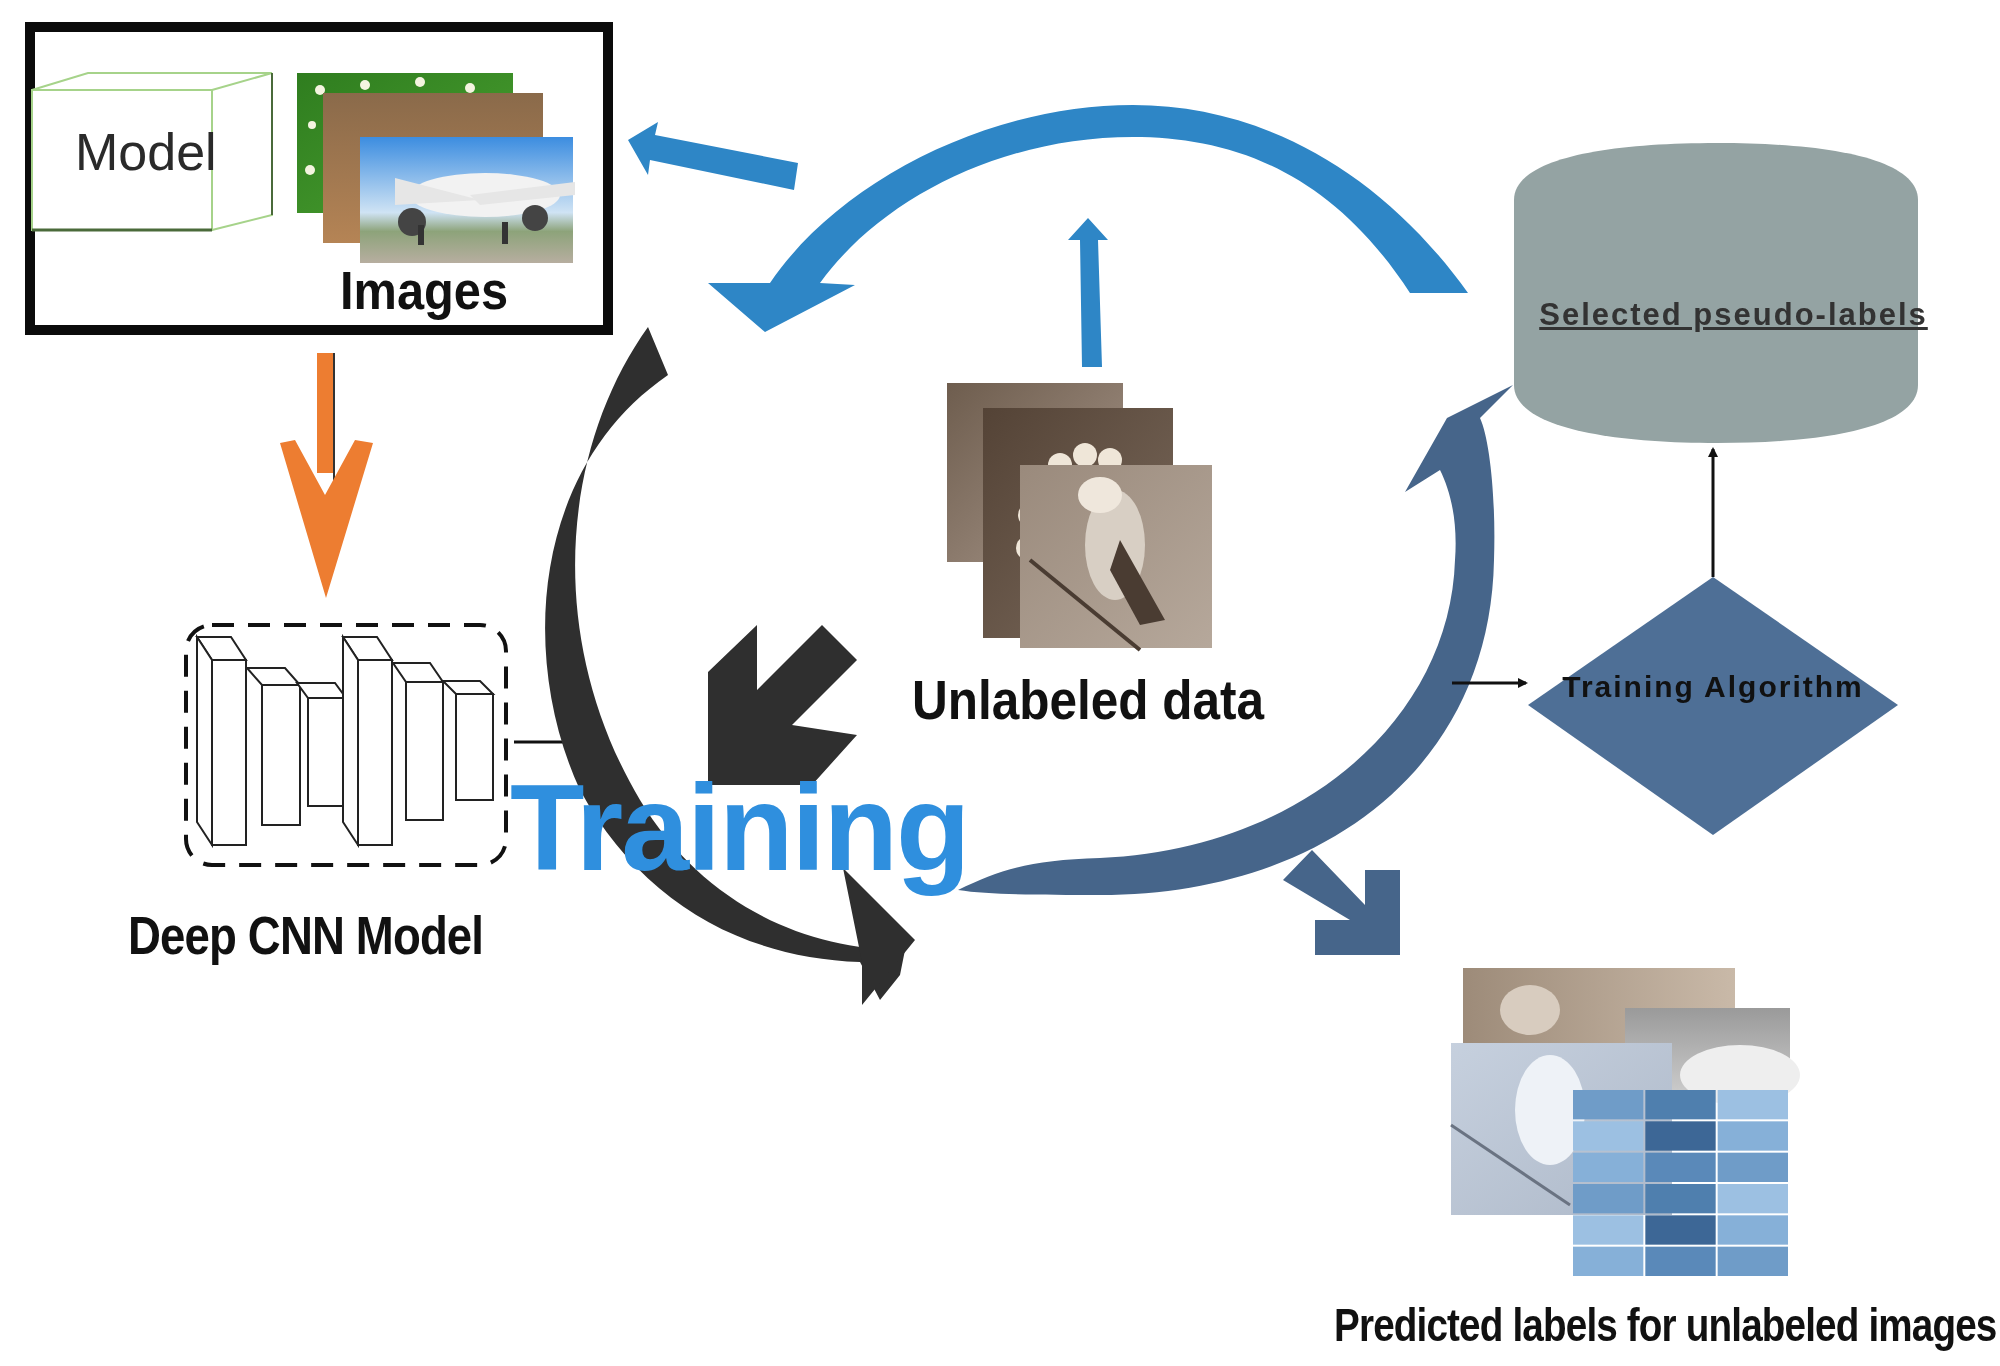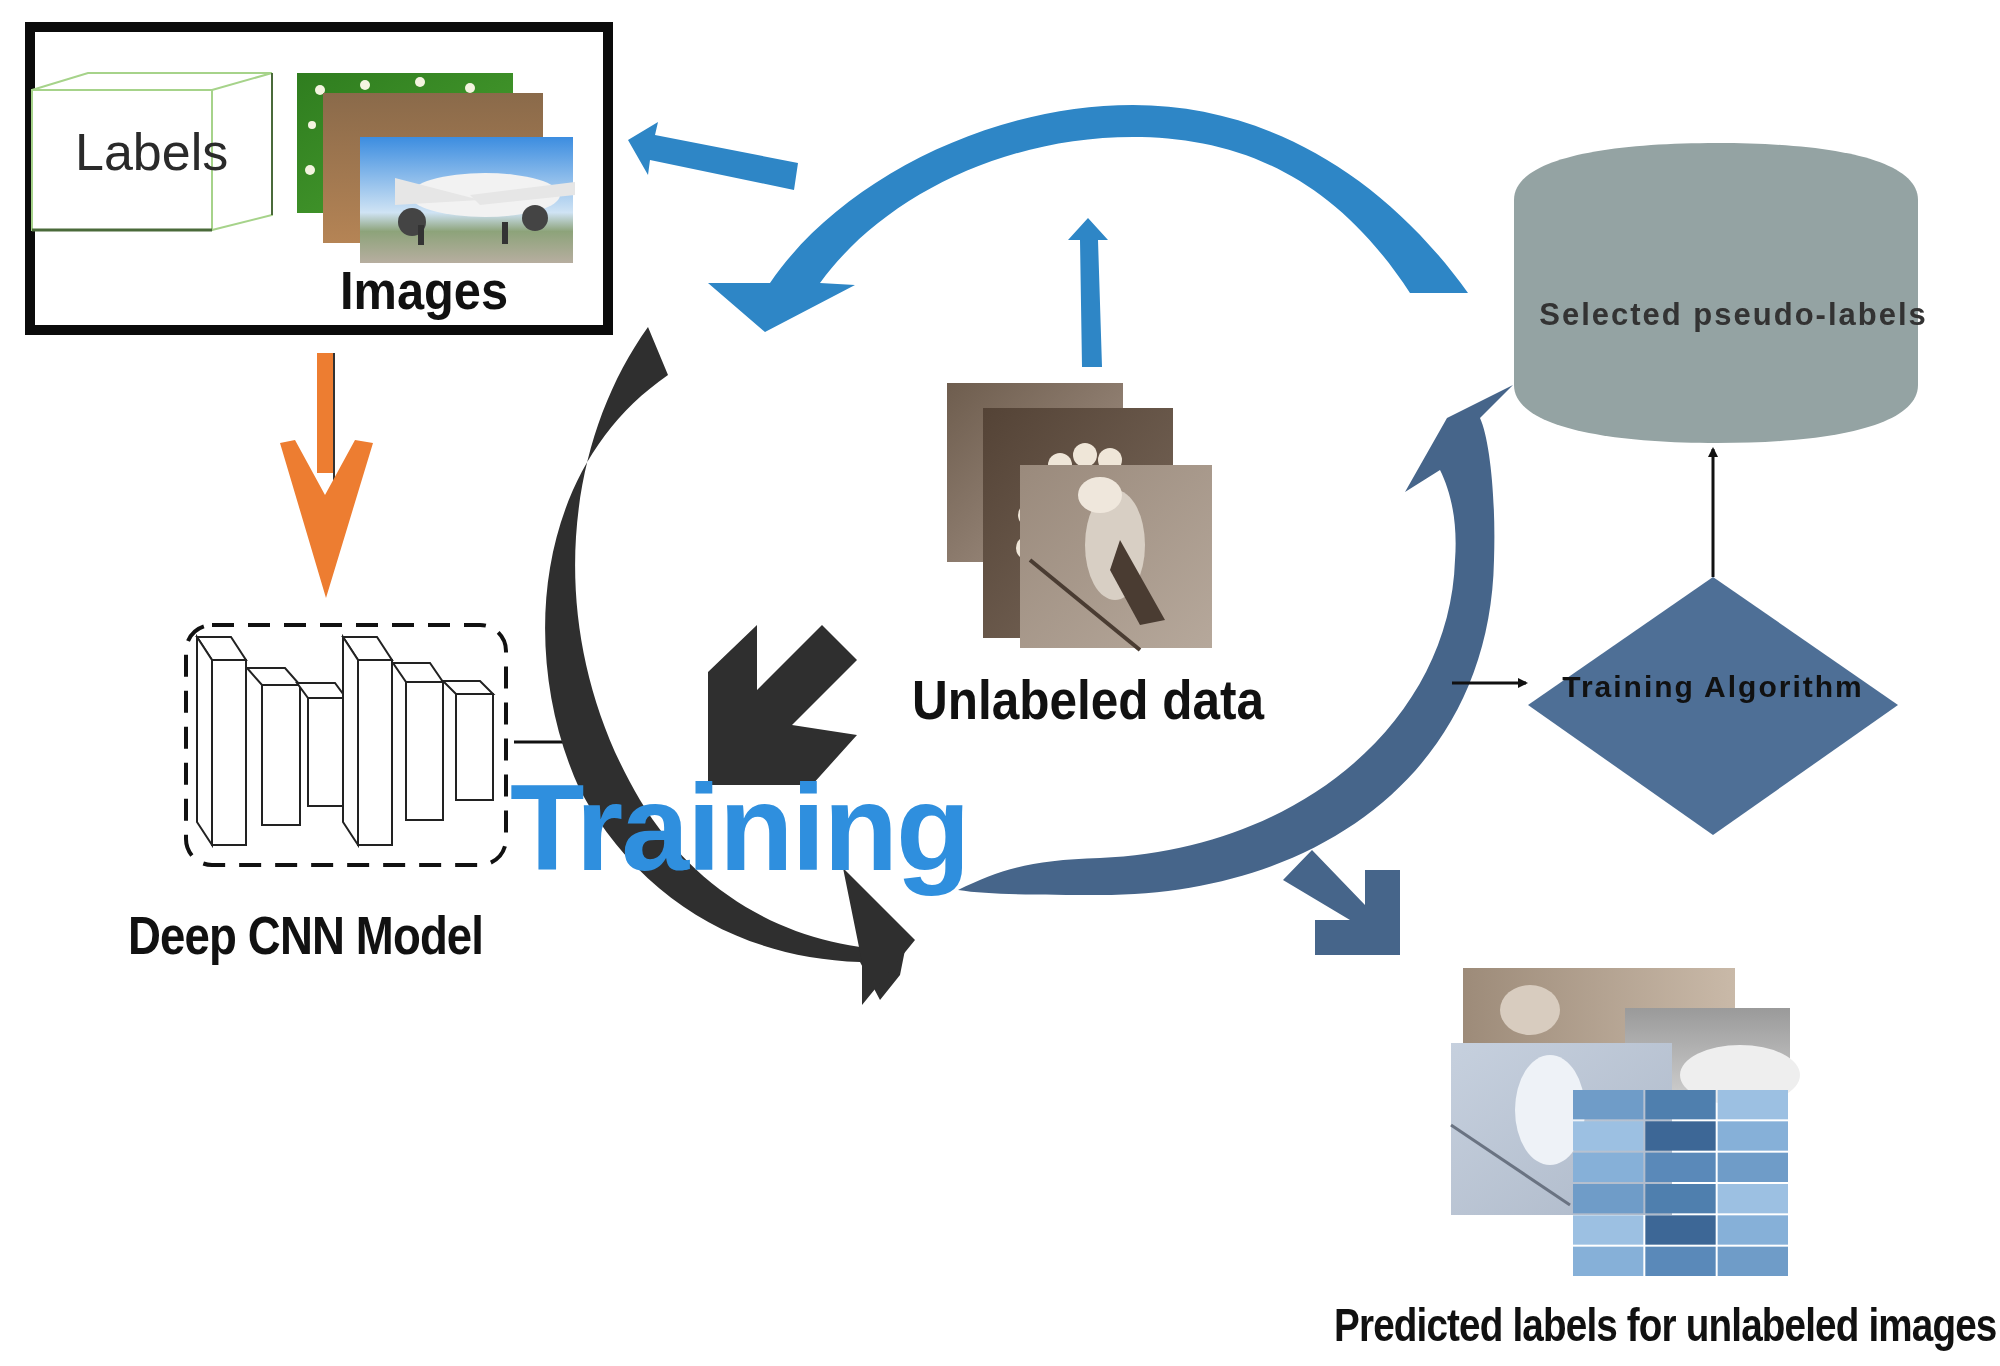--- a/index.html
+++ b/index.html
@@ -5,21 +5,21 @@
   html, body { margin: 0; padding: 0; background: #ffffff; }
   body { width: 2000px; height: 1366px; position: relative; overflow: hidden;
          font-family: "Liberation Sans", sans-serif; }
   svg.stage { position: absolute; left: 0; top: 0; }
   .lbl { position: absolute; white-space: nowrap; color: #111; }
   .labels-text { left: 75px; top: 122px; font-size: 52px; color: #2a2a2a; }
   .images-text { left: 340px; top: 260px; font-size: 53px; font-weight: bold; color: #111; transform: scaleX(0.92); transform-origin: left; }
   .cnn-text { left: 128px; top: 905px; font-size: 53px; font-weight: bold; transform: scaleX(0.86); transform-origin: left; letter-spacing: -1px; }
   .training-text { left: 510px; top: 758px; font-size: 122px; color: #2f8fde; letter-spacing: -2px; font-weight: bold; }
   .unlabeled-text { left: 912px; top: 668px; font-size: 55px; font-weight: bold; transform: scaleX(0.9); transform-origin: left; }
-  .pseudo-text { left: 1527px; top: 292px; width: 413px; text-align: center; font-size: 31px; font-weight: bold; color: #333; letter-spacing: 2px; line-height: 46px; white-space: normal; }
+  .pseudo-text { left: 1527px; top: 292px; width: 413px; text-align: center; font-size: 31px; font-weight: bold; color: #333; letter-spacing: 2px; line-height: 46px; white-space: normal; text-decoration: underline; }
   .selection-text { left: 1528px; top: 664px; width: 370px; text-align: center; font-size: 30px; font-weight: bold; color: #111; letter-spacing: 2px; line-height: 45px; white-space: normal; }
   .predicted-text { left: 1334px; top: 1298px; font-size: 46px; font-weight: bold; transform: scaleX(0.84); transform-origin: left; letter-spacing: -1px; }
 </style>
 </head>
 <body>
 
 <svg class="stage" width="2000" height="1366" viewBox="0 0 2000 1366">
   <defs>
     <marker id="tri" markerWidth="10" markerHeight="10" refX="8" refY="5" orient="auto" markerUnits="userSpaceOnUse">
       <path d="M0,0 L10,5 L0,10 Z" fill="#111"></path>
@@ -204,20 +204,20 @@
         <rect x="1573" y="1215.3333333333333" width="70.33333333333333" height="29.333333333333332" fill="#9cc0e2"></rect>
         <rect x="1645.3333333333333" y="1215.3333333333333" width="70.33333333333333" height="29.333333333333332" fill="#3d6796"></rect>
         <rect x="1717.6666666666667" y="1215.3333333333333" width="70.33333333333333" height="29.333333333333332" fill="#86b0d8"></rect>
         <rect x="1573" y="1246.6666666666667" width="70.33333333333333" height="29.333333333333332" fill="#86b0d8"></rect>
         <rect x="1645.3333333333333" y="1246.6666666666667" width="70.33333333333333" height="29.333333333333332" fill="#5a89b9"></rect>
         <rect x="1717.6666666666667" y="1246.6666666666667" width="70.33333333333333" height="29.333333333333332" fill="#6f9cc8"></rect>
       </g>
   </g>
 </svg>
 
-<div class="lbl labels-text">Labels</div>
+<div class="lbl labels-text">Model</div>
 <div class="lbl images-text">Images</div>
 <div class="lbl cnn-text">Deep CNN Model</div>
 <div class="lbl training-text">Training</div>
 <div class="lbl unlabeled-text">Unlabeled data</div>
 <div class="lbl pseudo-text">Selected pseudo-labels</div>
 <div class="lbl selection-text">Training Algorithm</div>
 <div class="lbl predicted-text">Predicted labels for unlabeled images</div>
 
 </body></html>

